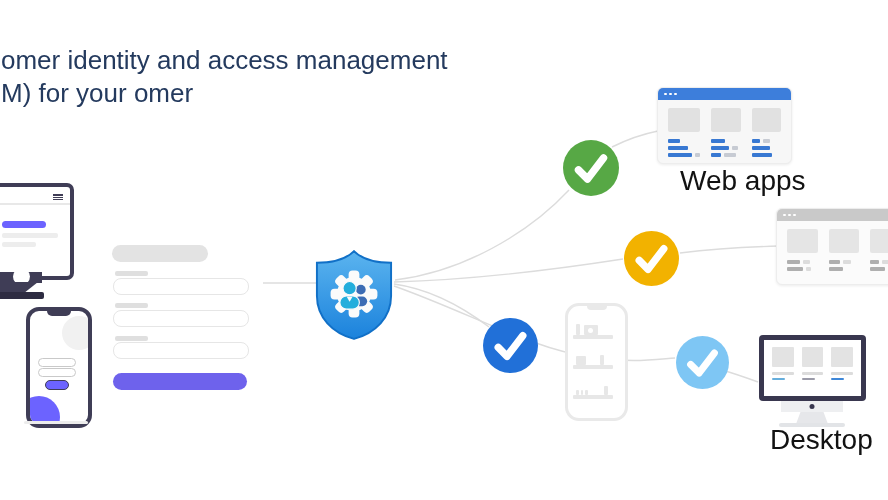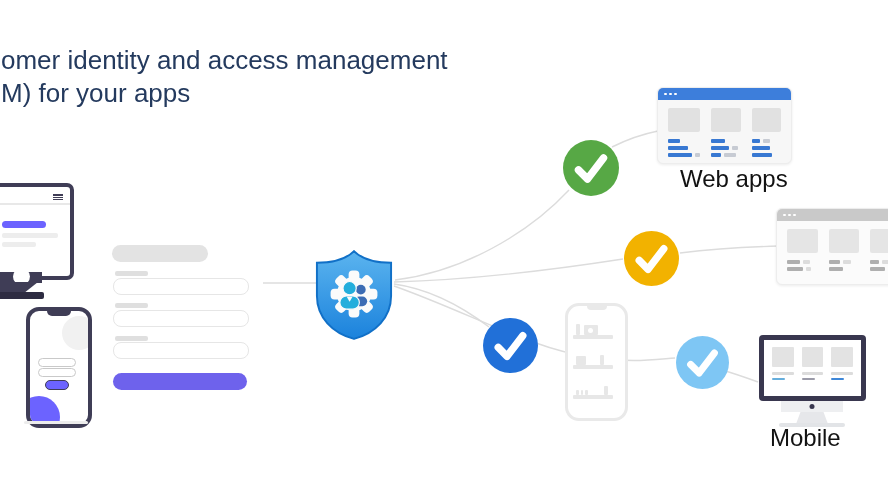--- a/index.html
+++ b/index.html
@@ -94,21 +94,21 @@
   .d-rect{height:20px;background:#E3E3E3;border-radius:1px;margin-bottom:5px;}
   .d-line{height:2.5px;background:#DCDCDC;border-radius:1px;margin-bottom:3px;}
   .d-acc{height:2.5px;width:13px;border-radius:1px;}
   .d-chin{position:absolute;left:781px;top:401px;width:62px;height:11px;background:#EEEFF1;}
   .d-dot{position:absolute;left:50%;transform:translateX(-50%);top:3px;width:5px;height:5px;border-radius:50%;background:#39374F;}
   .d-stand{position:absolute;left:796px;top:412px;width:32px;height:12px;background:#E6E7EA;
            clip-path:polygon(14% 0,86% 0,100% 100%,0 100%);}
   .d-base{position:absolute;left:779px;top:423px;width:66px;height:3.5px;background:#E2E4E7;border-radius:2px;}
 
   
-  .app-label{position:absolute;color:#121212;font-size:24px;white-space:nowrap;}
+  .app-label{position:absolute;color:#121212;font-size:28px;white-space:nowrap;}
   .label-web{left:680px;top:165px;}
   .label-spa{left:762px;top:287px;}
   .label-mobile{left:556px;top:424px;}
   .label-desktop{left:770px;top:424px;}
 </style>
 </head>
 <body>
 
 <div class="canvas">
 
@@ -120,21 +120,21 @@
       <path d="M394 282 C470 280 552 270 623 259"></path>
       <path d="M680 253 C713 249 746 247 779 246"></path>
       <path d="M394 284 C430 289 460 305 489 327"></path>
       <path d="M394 286 C470 313 532 349 590 357 C632 363 650 360 675 358"></path>
       <path d="M722 370 C736 374 747 378 758 382"></path>
     </g>
   </svg>
 
   <div class="title">
     <div>omer identity and access management</div>
-    <div>M) for your apps</div>
+    <div>M) for your omer</div>
   </div>
 
   <div class="monitor-frame">
     <div class="m-header-line"></div>
     <div class="m-menu-icon"></div>
     <div class="m-purple"></div>
     <div class="m-gray1"></div>
     <div class="m-gray2"></div>
   </div>
   <div class="monitor-neck"></div>
@@ -359,15 +359,15 @@
       </div>
     </div>
     <div class="d-chin">
       <div class="d-dot"></div>
     </div>
     <div class="d-stand"></div>
     <div class="d-base"></div>
   </div>
 
   <div class="app-label label-web">Web apps</div>
-  <div class="app-label label-desktop">Mobile</div>
+  <div class="app-label label-desktop">Desktop</div>
 
 </div>
 
 </body></html>

